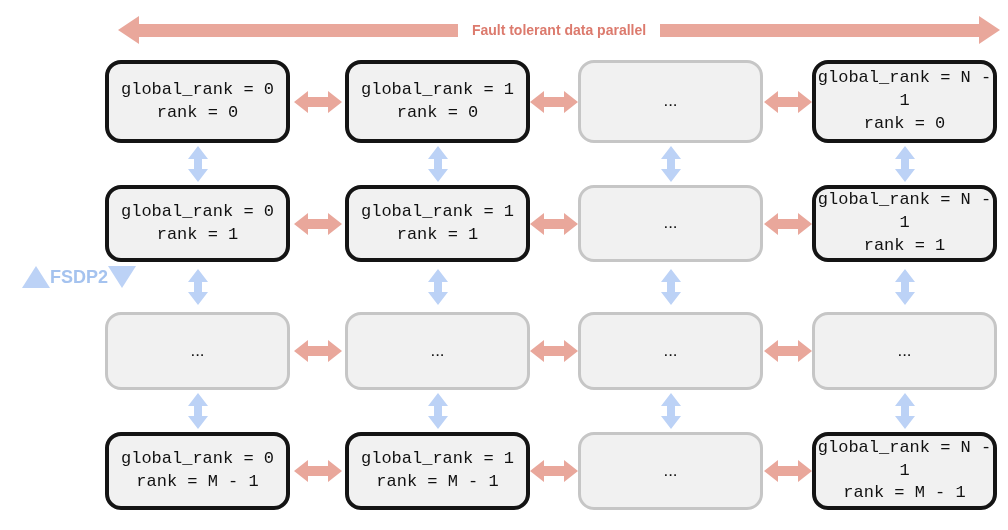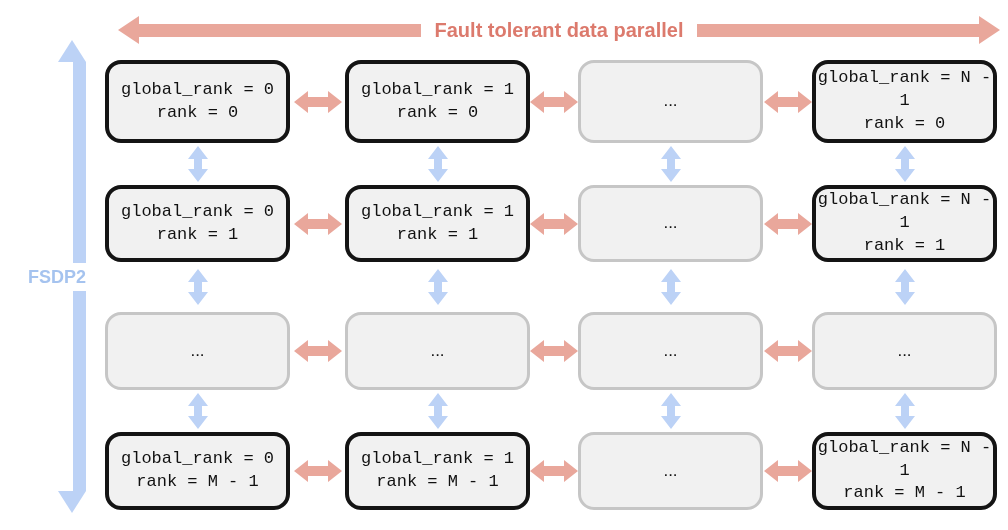--- a/index.html
+++ b/index.html
@@ -30,35 +30,34 @@
     height: 30px;
     display: flex;
     align-items: center;
   }
   .tri { display: block; width: 0; height: 0; flex: 0 0 auto; }
   .tri-left  { border: 14px solid transparent; border-left: 0;  border-right: 21px solid var(--salmon); }
   .tri-right { border: 14px solid transparent; border-right: 0; border-left: 21px solid var(--salmon); }
   .shaft-h { height: 13px; flex: 1 1 0; background: var(--salmon); }
   .top-label {
     color: var(--salmon-dark);
-    font-size: 20px;
+    font-size: 14px;
     font-weight: bold;
     white-space: nowrap;
     padding: 0 14px;
     line-height: 1;
   }
 
   
   .left-axis {
     position: absolute;
     left: 22px; width: 64px;
     top: 40px; bottom: 17px;
     display: flex;
-    flex-direction: column;
-    align-items: flex-end;
+    align-items: center;
   }
   .tri-up   { border: 14px solid transparent; border-top: 0;    border-bottom: 22px solid var(--blue); }
   .tri-down { border: 14px solid transparent; border-bottom: 0; border-top: 22px solid var(--blue); }
   .shaft-v { width: 13px; flex: 1 1 0; background: var(--blue); }
   .left-label {
     color: var(--blue-dark);
     font-size: 18px;
     font-weight: bold;
     white-space: nowrap;
     padding: 5px 0;

